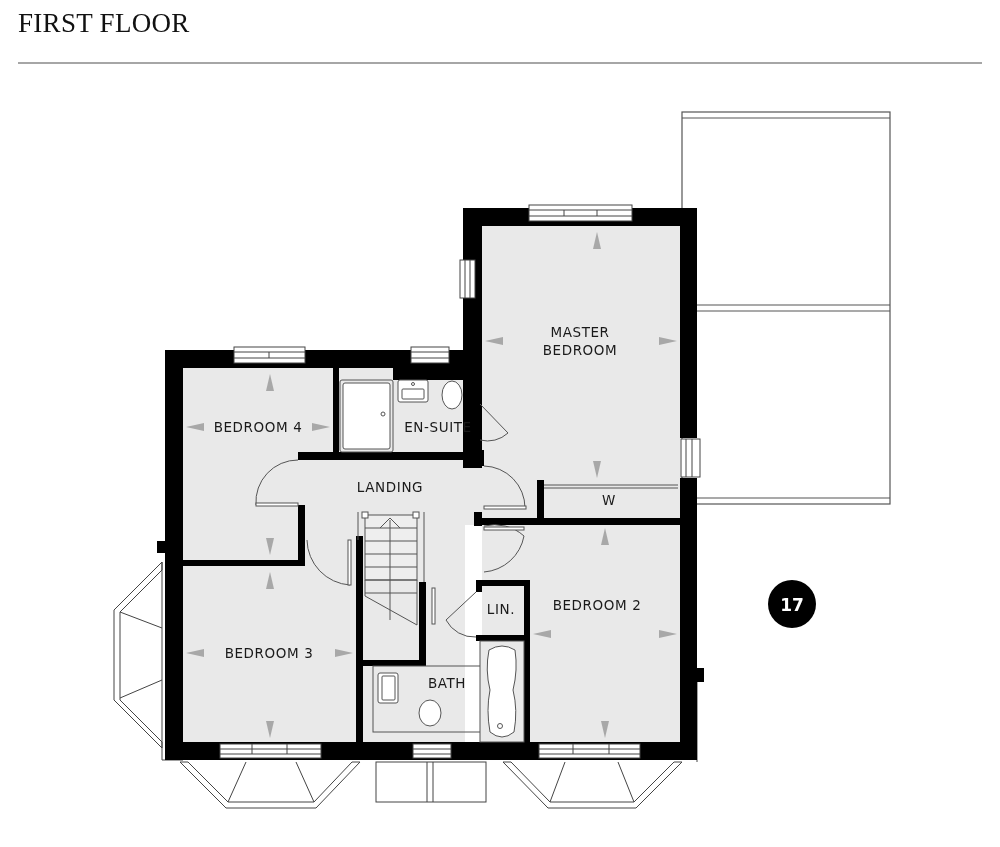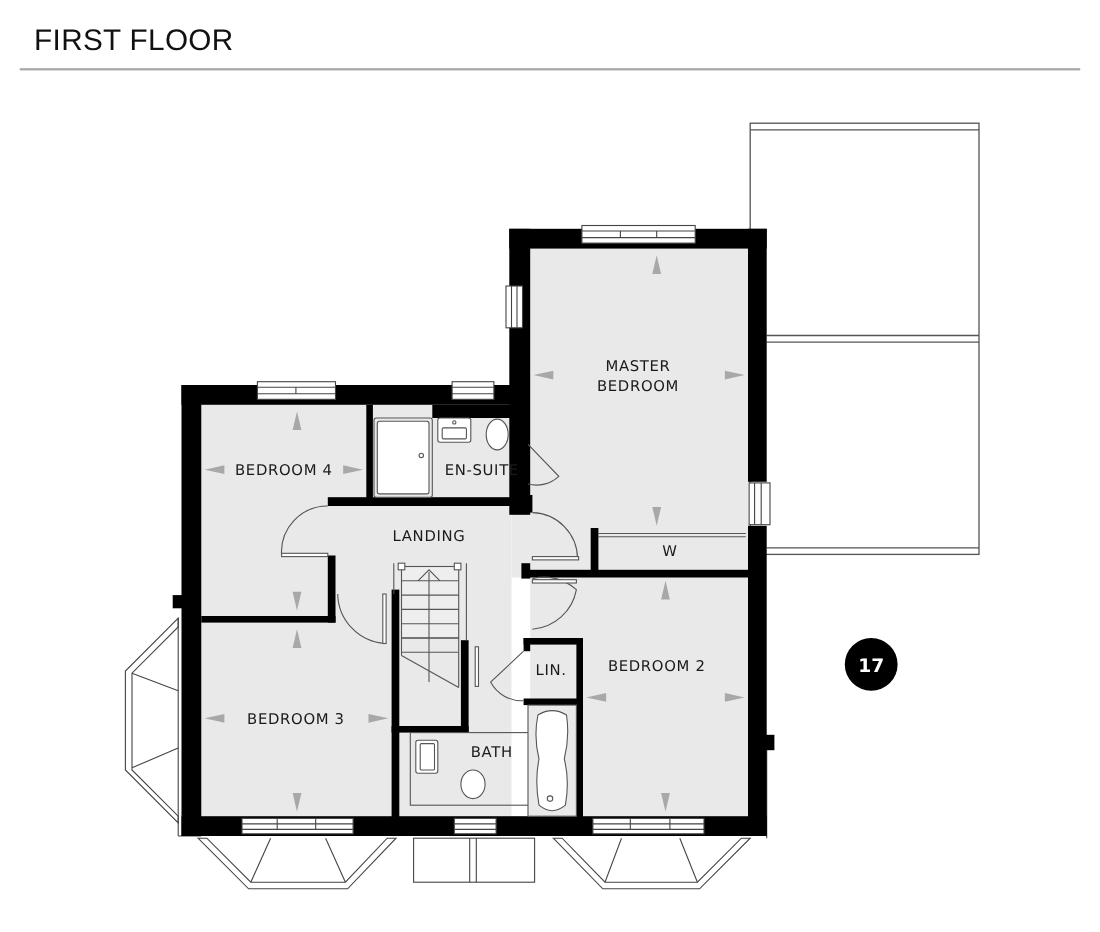--- a/index.html
+++ b/index.html
@@ -1,19 +1,19 @@
 <!DOCTYPE html>
 <html><head>
 <meta charset="utf-8">
 <style>
   html, body { margin: 0; padding: 0; background: #ffffff; }
   body { width: 1000px; height: 847px; position: relative; overflow: hidden;
          font-family: "Liberation Sans", "DejaVu Sans", sans-serif; }
   .page-title { position: absolute; left: 18px; top: 8px; font-size: 27px; color: #111;
-                letter-spacing: 0.3px; font-weight: normal; margin: 13px; }
+                letter-spacing: 0.3px; font-weight: normal; margin: 0; font-family: Liberation Serif, serif; }
   .divider { position: absolute; left: 18px; top: 62px; width: 964px; height: 2px; background: #a6a6a6; }
   svg.plan { position: absolute; left: 0; top: 0; }
   .room-label { font-family: "DejaVu Sans", sans-serif; font-size: 13.5px; fill: #1a1a1a; letter-spacing: 0.6px; }
   .badge-text { font-family: "DejaVu Sans", sans-serif; font-size: 17px; fill: #ffffff; font-weight: bold; }
 </style>
 </head>
 <body>
 
 <h1 class="page-title">FIRST FLOOR</h1>
 <div class="divider"></div>

